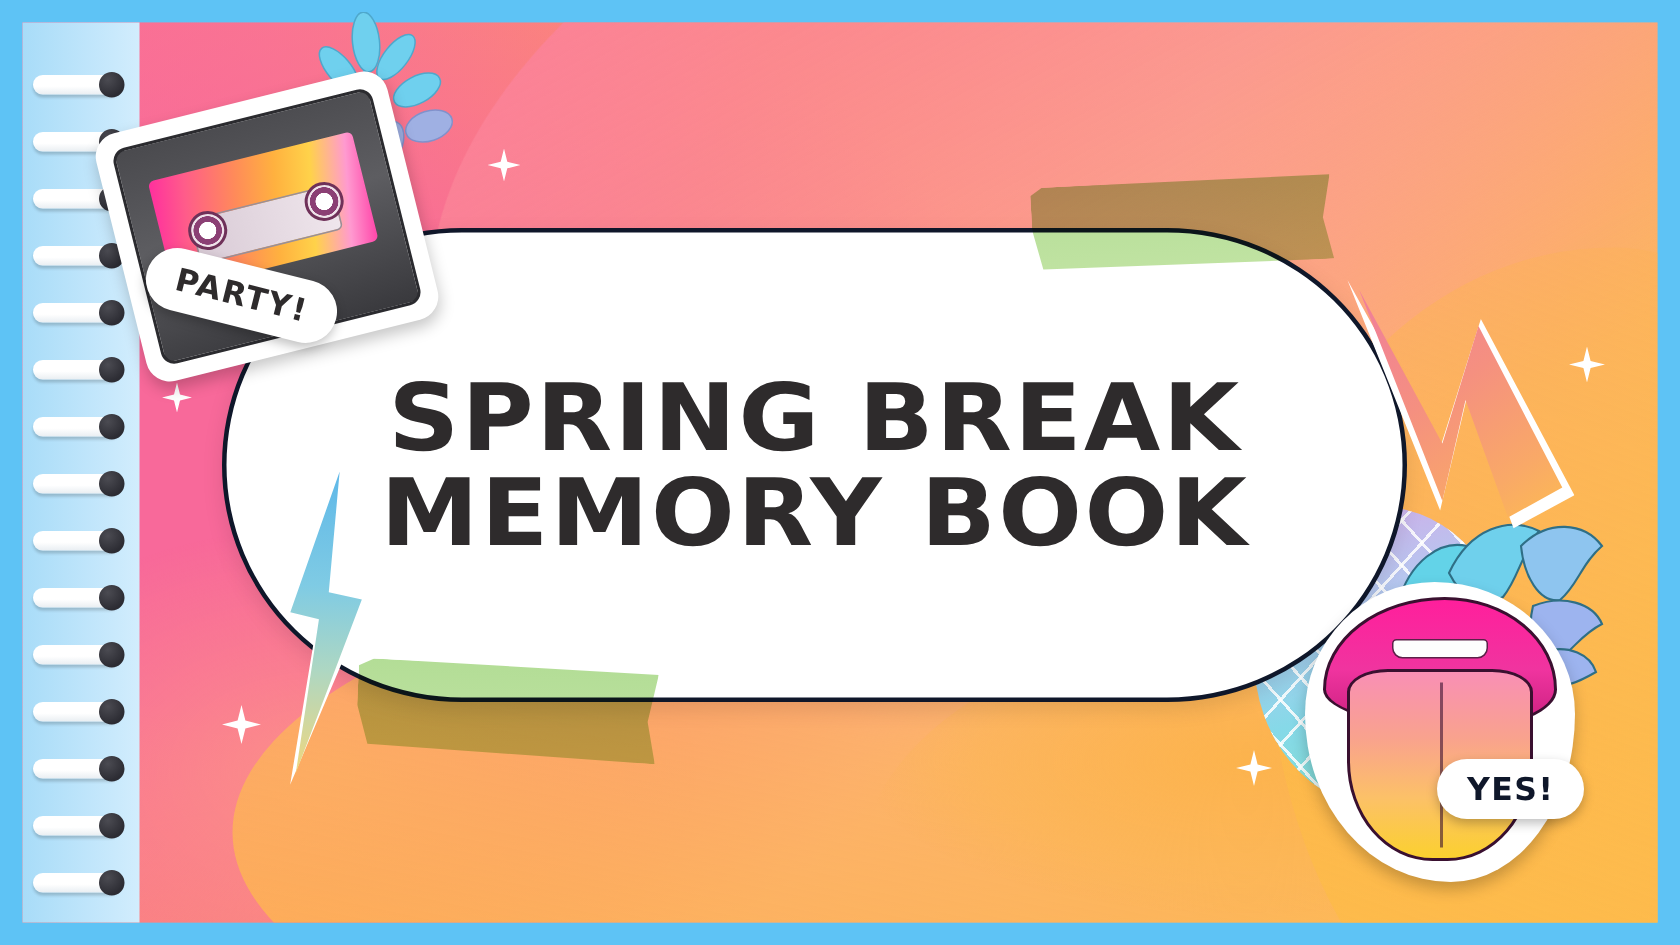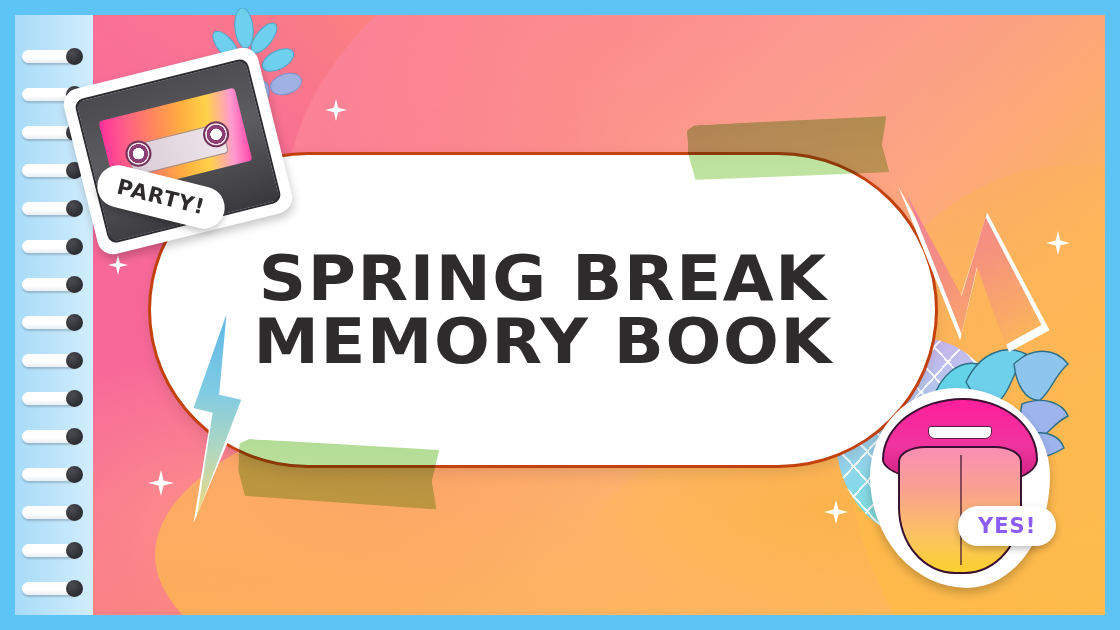--- a/index.html
+++ b/index.html
@@ -72,21 +72,21 @@
     content:""; position:absolute; right:-3px; top:-2px;
     width:17px; height:17px; border-radius:50%;
     background:radial-gradient(circle at 35% 30%, #4b4b52, #2c2c33 70%);
   }
 
   
   .card {
     position:absolute; left:148px; top:152px;
     width:790px; height:316px;
     background:#ffffff;
-    border:3px solid #c2410c;
+    border:3px solid #0f172a;
     border-radius:160px/158px;
     box-shadow:0 5px 14px rgba(0,0,0,.10);
     display:flex; flex-direction:row;
     align-items:center; justify-content:center;
   }
   .title {
     font-family:"DejaVu Sans", sans-serif;
     font-weight:bold;
     font-size:62px;
     line-height:1.02;
@@ -245,21 +245,21 @@
     background:rgba(58,16,48,.6);
   }
   .yes-bubble {
     position:absolute; left:88px; top:118px;
     background:#ffffff; border-radius:24px;
     padding:8px 20px;
     box-shadow:0 3px 7px rgba(0,0,0,.25);
   }
   .yes-bubble span {
     font-family:"DejaVu Sans", sans-serif; font-weight:bold;
-    font-size:21px; letter-spacing:1px; color:#8b5cf6;
+    font-size:21px; letter-spacing:1px; color:#0f172a;
   }
 </style>
 </head>
 <body>
 
 <div id="slide">
 
   <div class="page">
     <div class="blob blob-a"></div>
     <div class="blob blob-b"></div>

